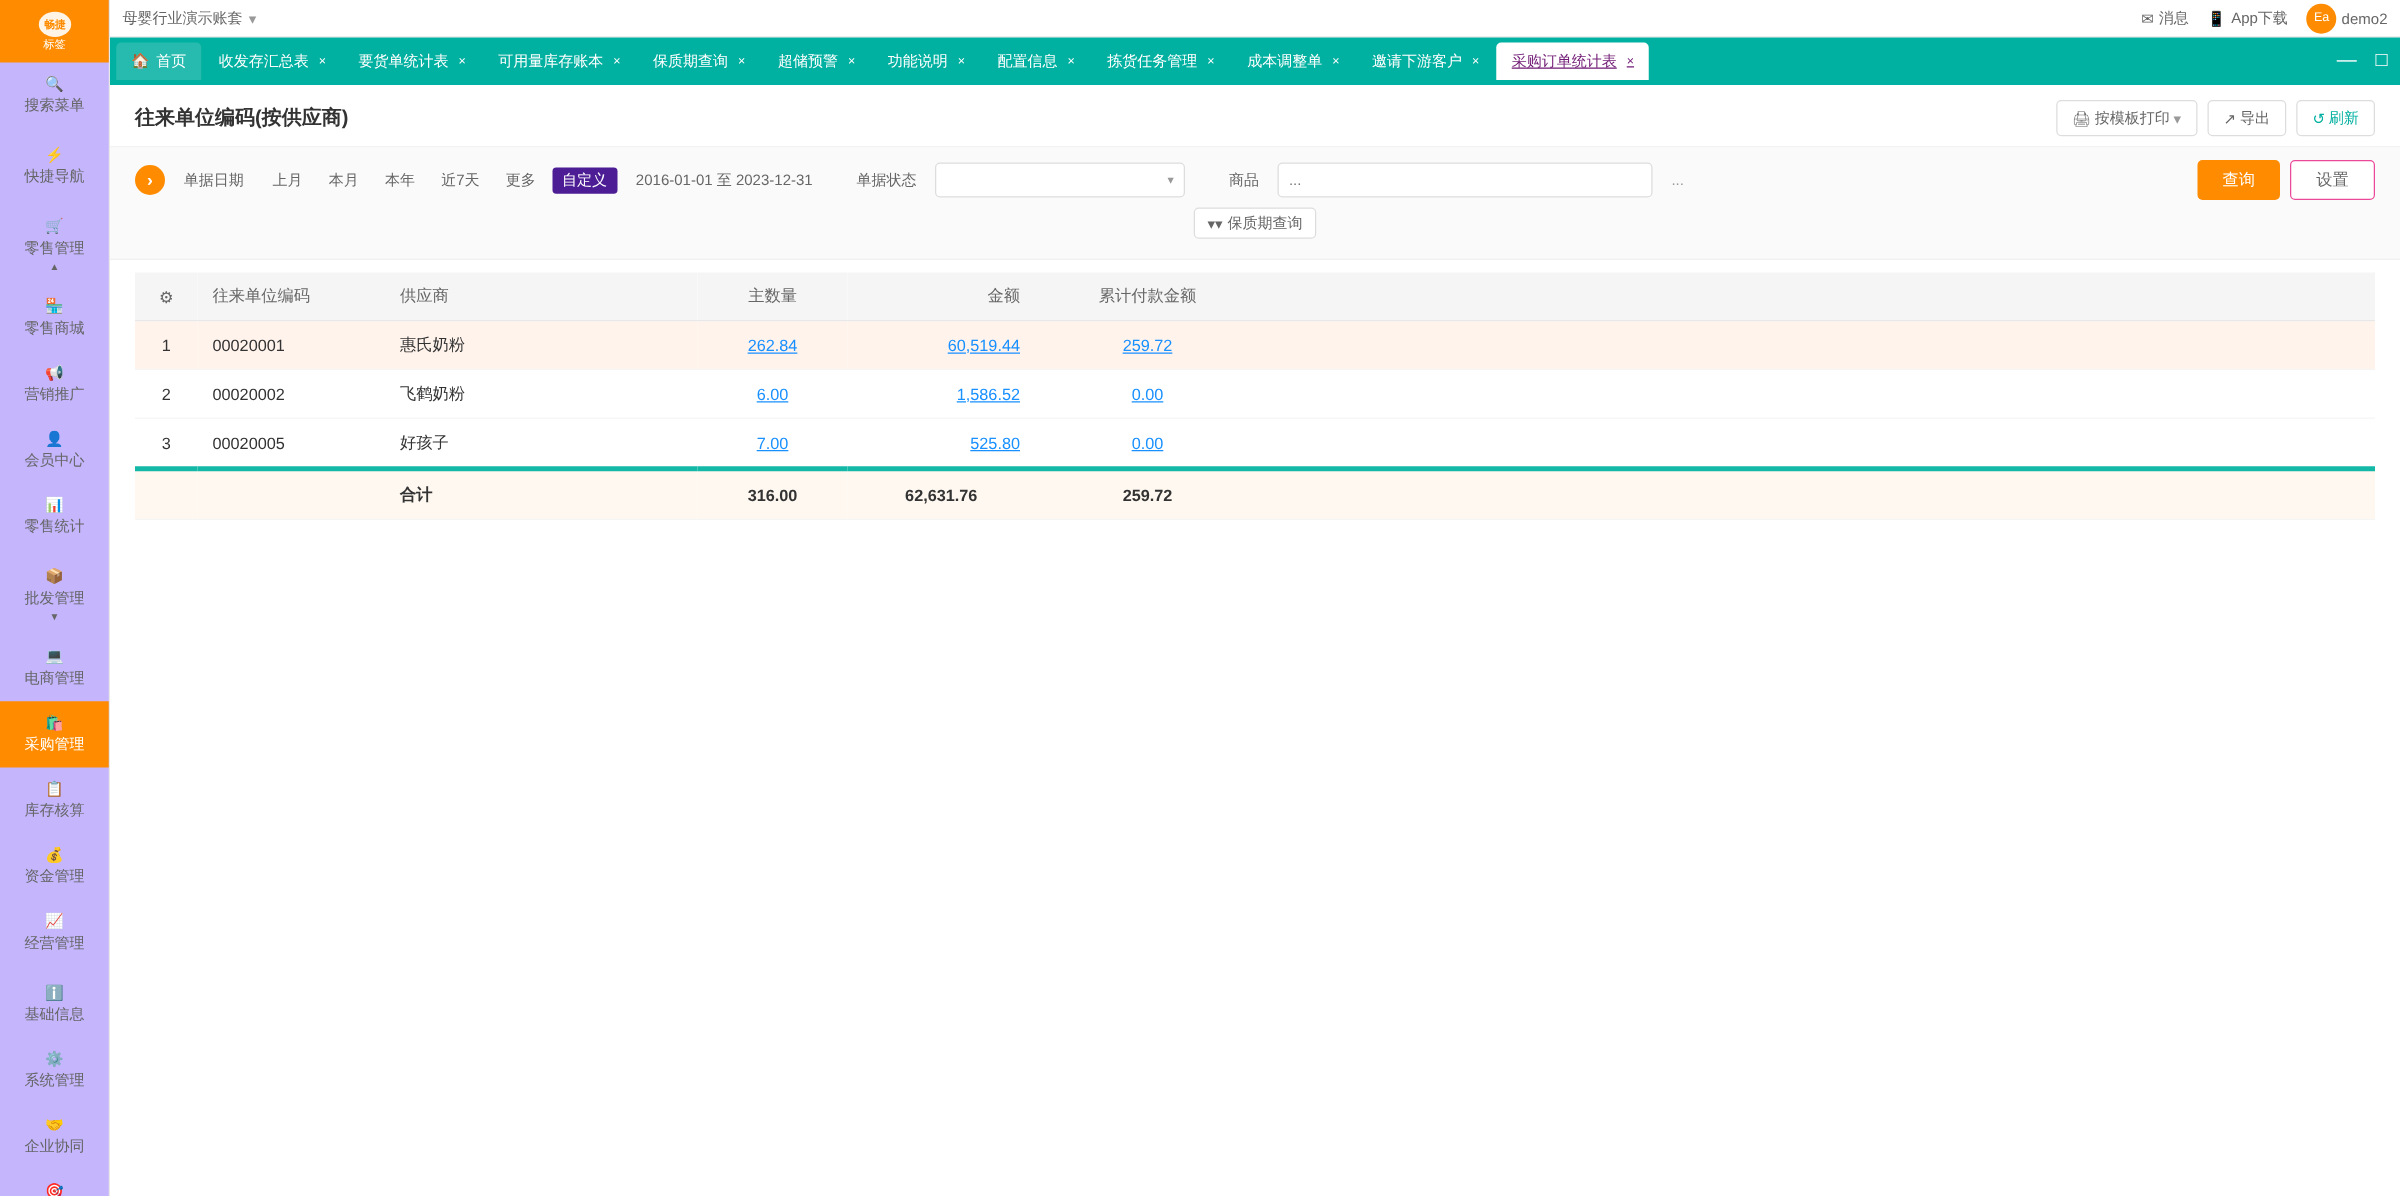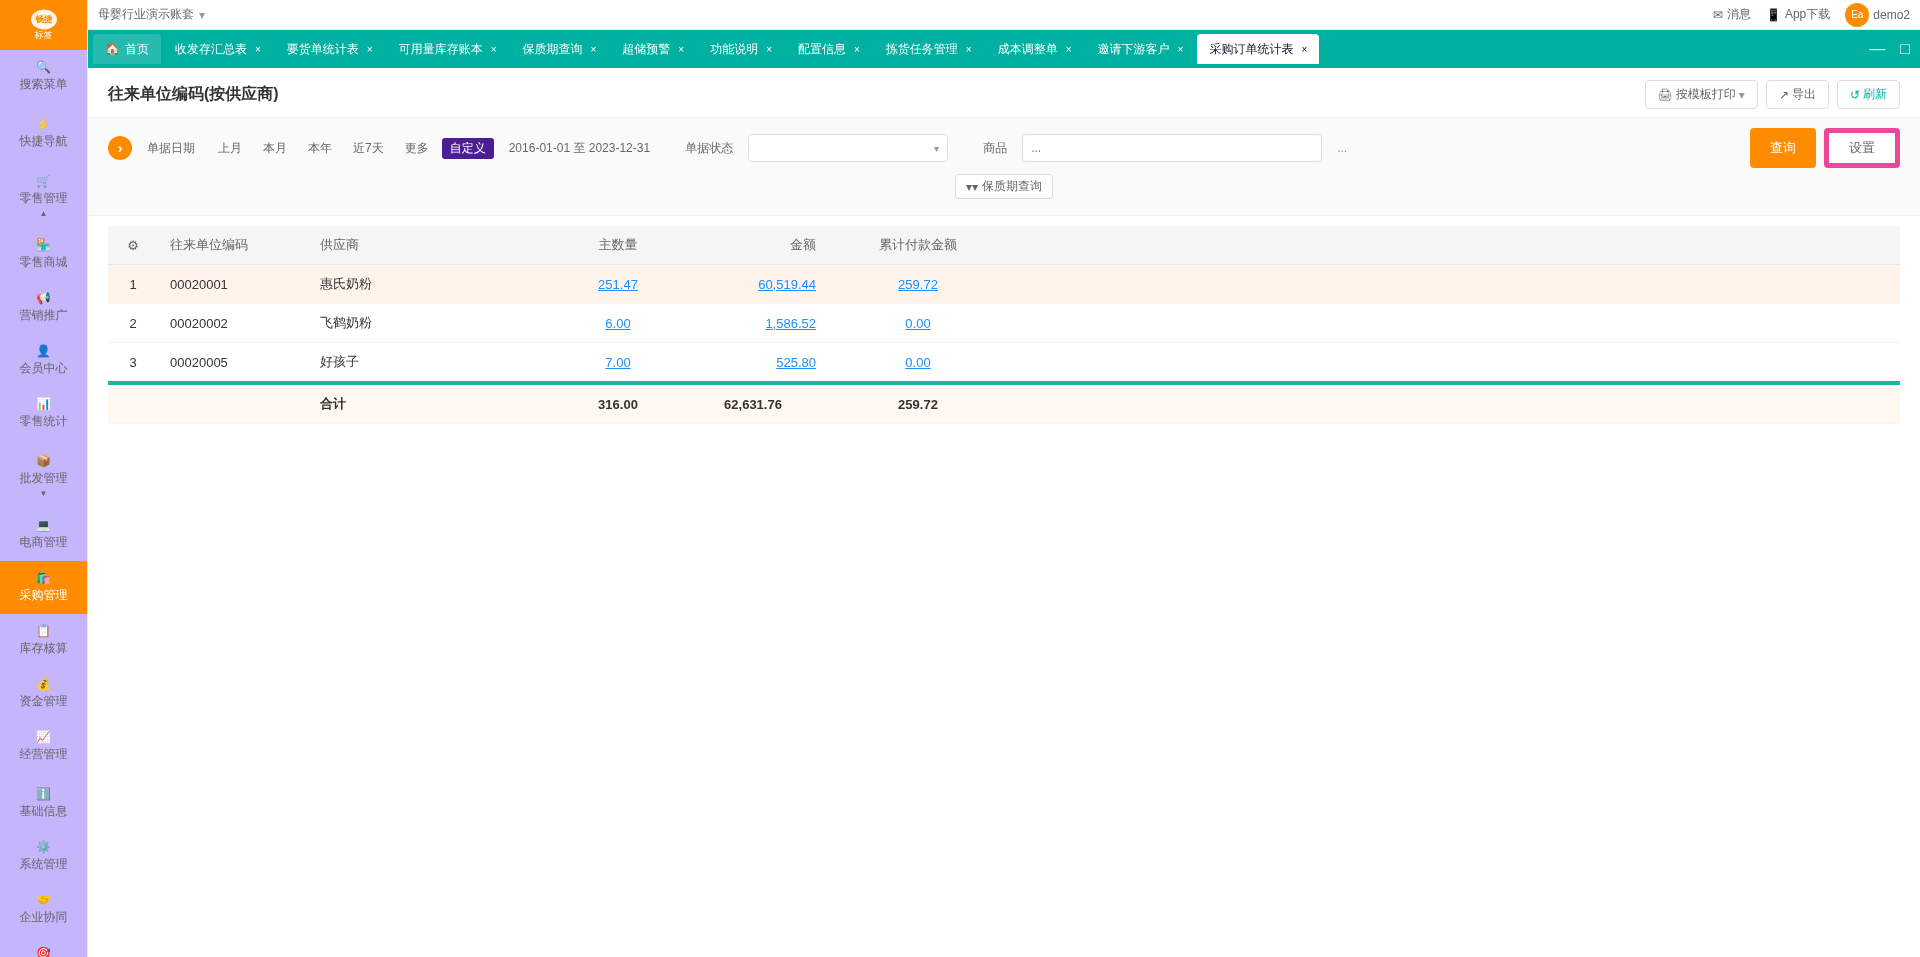--- a/index.html
+++ b/index.html
@@ -19,21 +19,21 @@
     
     .top-bar { height: 30px; background: #fff; display: flex; align-items: center; justify-content: space-between; padding: 0 10px; border-bottom: 1px solid #e8e8e8; flex-shrink: 0; }
     .top-bar-left { display: flex; align-items: center; gap: 5px; color: #666; font-size: 12px; }
     .top-bar-right { display: flex; align-items: center; gap: 15px; }
     .top-bar-right .icon-item { display: flex; align-items: center; gap: 4px; color: #666; font-size: 12px; cursor: pointer; }
     .avatar { width: 24px; height: 24px; border-radius: 50%; background: #ff8c00; display: flex; align-items: center; justify-content: center; color: #fff; font-size: 10px; }
 
     
     .nav-tabs { height: 38px; background: #00b0a0; display: flex; align-items: center; padding: 0 5px; gap: 2px; flex-shrink: 0; overflow: hidden; }
     .nav-tab { height: 30px; padding: 0 12px; display: flex; align-items: center; gap: 5px; color: #fff; font-size: 12px; cursor: pointer; border-radius: 4px 4px 0 0; white-space: nowrap; }
-    .nav-tab.active { background: #fff; color: #0f172a; border-radius: 4px 4px 0 0; }
+    .nav-tab.active { background: #fff; color: #701a75; border-radius: 4px 4px 0 0; text-decoration: underline; }
     .nav-tab .close-btn { font-size: 10px; color: inherit; margin-left: 3px; }
     .nav-tab-home { background: rgba(255,255,255,0.15); }
     .nav-tabs-right { margin-left: auto; display: flex; align-items: center; gap: 5px; }
     .nav-tabs-right .btn { color: #fff; cursor: pointer; font-size: 16px; padding: 2px 5px; }
 
     
     .content-area { flex: 1; background: #fff; overflow: hidden; display: flex; flex-direction: column; }
     .page-header { padding: 12px 20px 8px; display: flex; align-items: center; justify-content: space-between; border-bottom: 1px solid #f0f0f0; }
     .page-title { font-size: 16px; font-weight: bold; color: #333; }
     .page-actions { display: flex; align-items: center; gap: 8px; }
@@ -48,21 +48,21 @@
     .filter-label { font-size: 12px; color: #666; white-space: nowrap; }
     .filter-date-shortcuts { display: flex; gap: 5px; }
     .date-shortcut { padding: 2px 8px; font-size: 12px; color: #666; cursor: pointer; border-radius: 3px; }
     .date-custom { display: inline-flex; align-items: center; padding: 2px 8px; font-size: 12px; background: #4c1d95; color: #fff; border-radius: 3px; cursor: pointer; }
     .date-range { font-size: 12px; color: #666; }
     .filter-status-label { font-size: 12px; color: #666; margin-left: 20px; }
     .filter-select { width: 200px; height: 28px; border: 1px solid #ddd; border-radius: 4px; padding: 0 8px; font-size: 12px; display: flex; align-items: center; justify-content: space-between; background: #fff; cursor: pointer; }
     .filter-goods-label { font-size: 12px; color: #666; margin-left: 20px; }
     .filter-goods-input { width: 300px; height: 28px; border: 1px solid #ddd; border-radius: 4px; padding: 0 8px; font-size: 12px; }
     .btn-query { padding: 6px 20px; background: #ff8c00; color: #fff; border: none; border-radius: 4px; cursor: pointer; font-size: 13px; }
-    .btn-settings { padding: 6px 20px; background: #fff; color: #666; border: 5px solid #ec4899; border-radius: 4px; cursor: pointer; font-size: 13px; }
+    .btn-settings { padding: 6px 20px; background: #fff; color: #666; border: 1px solid #ec4899; border-radius: 4px; cursor: pointer; font-size: 13px; }
     .filter-expand-row { display: flex; align-items: center; justify-content: center; padding: 6px 0; }
     .expand-more-btn { display: flex; align-items: center; gap: 4px; font-size: 12px; color: #666; cursor: pointer; border: 1px solid #ddd; border-radius: 4px; padding: 3px 10px; background: #fff; }
 
     
     .table-container { flex: 1; overflow: auto; padding: 0 20px; }
     table { width: 100%; border-collapse: collapse; margin-top: 10px; }
     thead tr { background: #f5f5f5; }
     th { padding: 10px 12px; font-size: 13px; color: #666; font-weight: normal; text-align: center; border-bottom: 1px solid #e8e8e8; white-space: nowrap; }
     td { padding: 10px 12px; font-size: 13px; color: #333; text-align: center; border-bottom: 1px solid #f5f5f5; }
     tbody tr.highlighted { background: #fff3ec; }
@@ -315,21 +315,21 @@
             <th class="col-amount">金额</th>
             <th class="col-paid">累计付款金额</th>
             <th></th>
           </tr>
         </thead>
         <tbody id="table-body">
         <tr class="highlighted">
       <td>1</td>
       <td class="col-code">00020001</td>
       <td class="col-supplier" style="text-align:left;">惠氏奶粉</td>
-      <td class="col-qty"><span class="link-text">251.47</span></td>
+      <td class="col-qty"><span class="link-text">262.84</span></td>
       <td class="col-amount"><span class="link-text">60,519.44</span></td>
       <td class="col-paid"><span class="link-text">259.72</span></td>
       <td></td>
     </tr>
             <tr>
       <td>2</td>
       <td class="col-code">00020002</td>
       <td class="col-supplier" style="text-align:left;">飞鹤奶粉</td>
       <td class="col-qty"><span class="link-text">6.00</span></td>
       <td class="col-amount"><span class="link-text">1,586.52</span></td>

